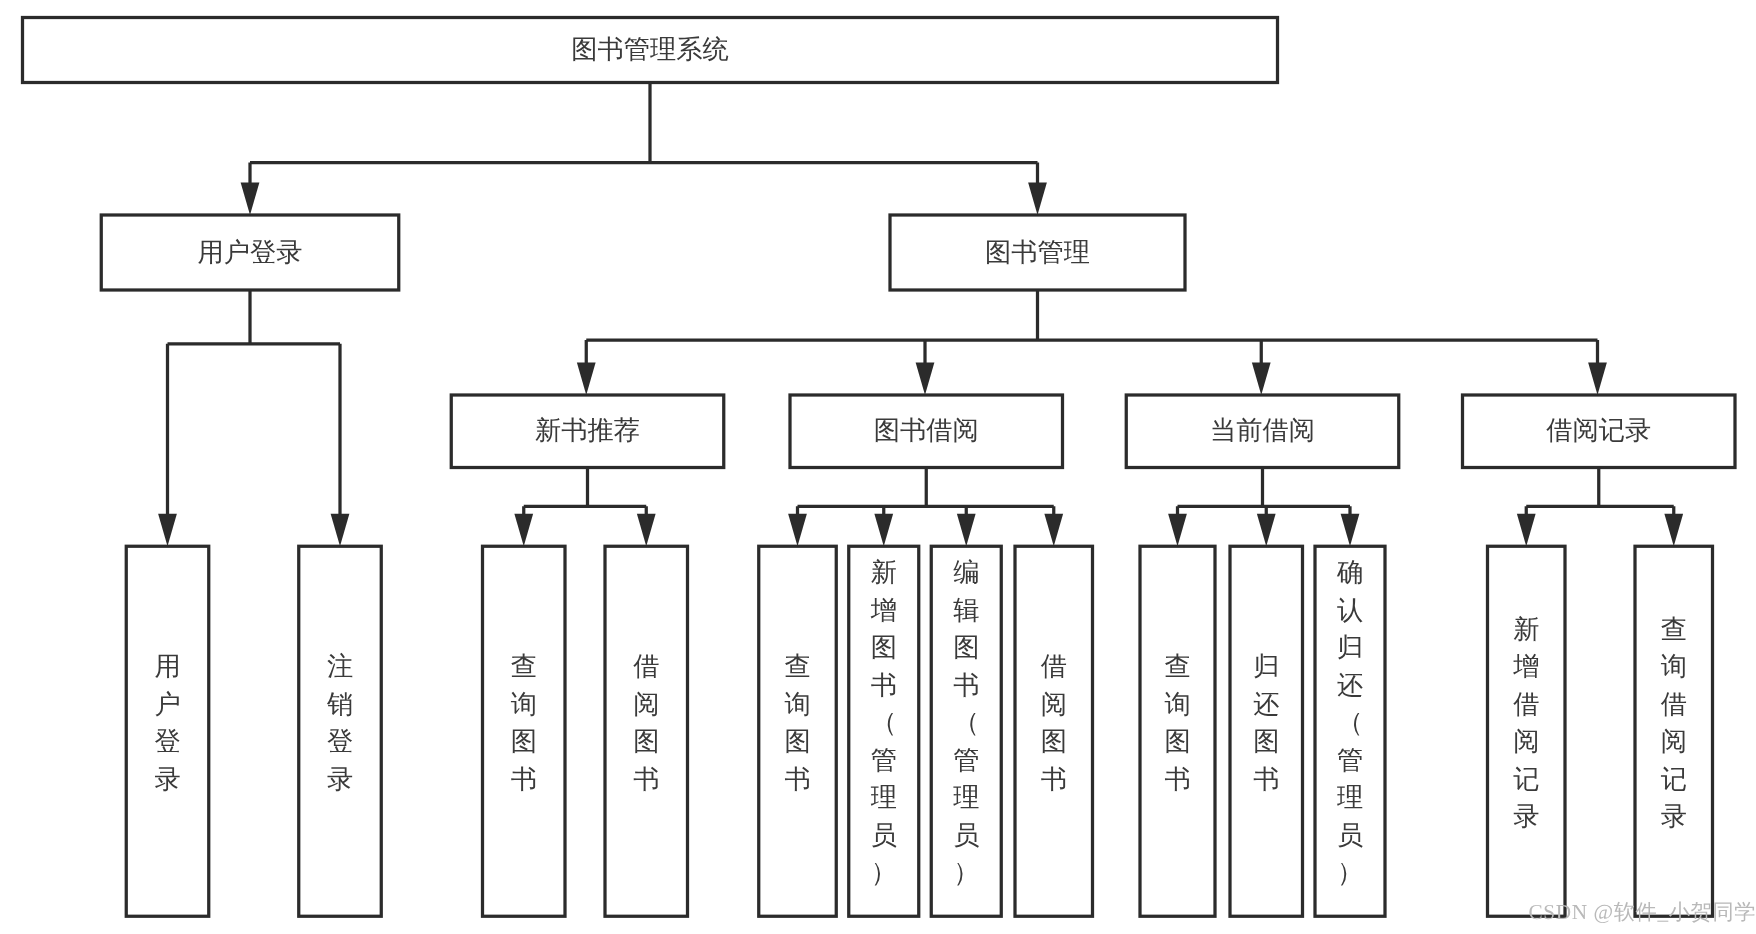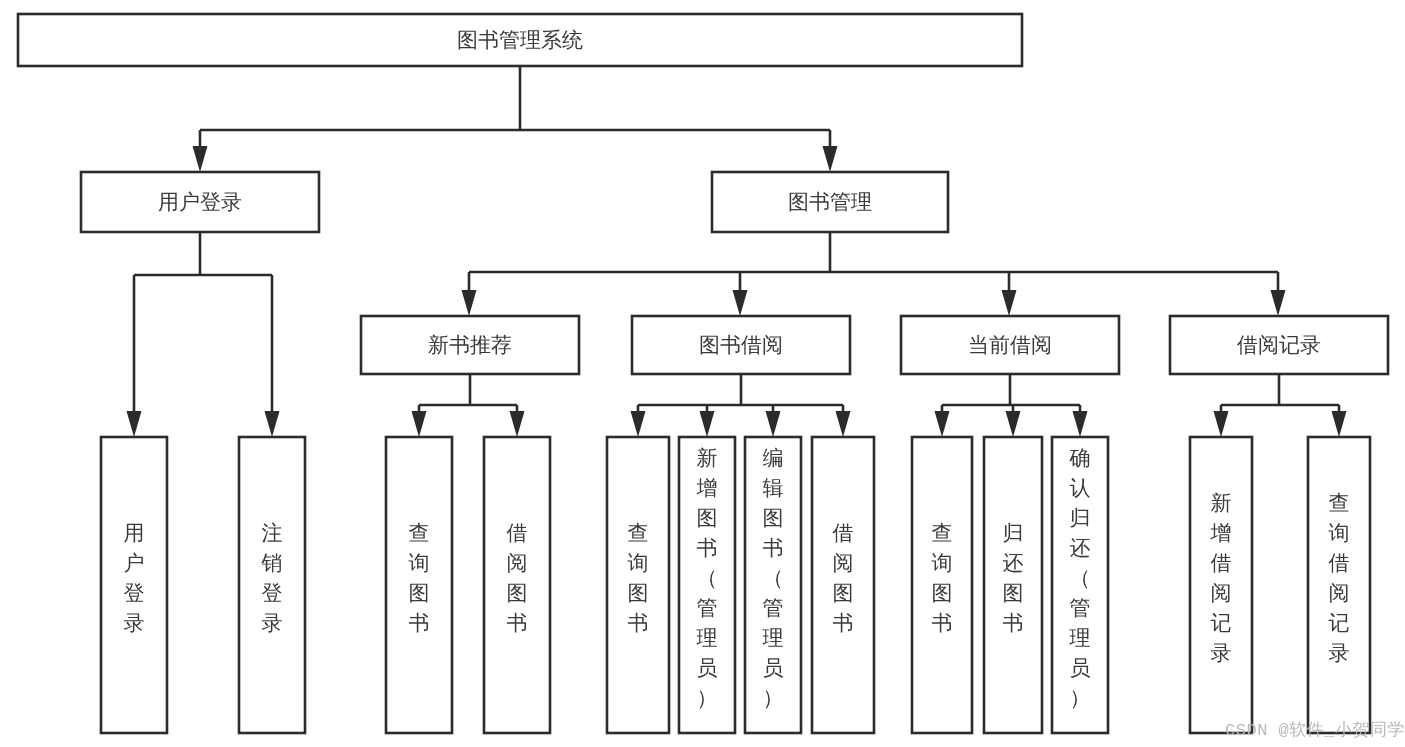--- a/index.html
+++ b/index.html
@@ -53,21 +53,21 @@
   .node-label-v {
     fill: #3a3a3a;
     font-family: "Liberation Sans", "DejaVu Sans", sans-serif;
     font-size: 21px;
     text-anchor: middle;
   }
   .watermark {
     position: absolute;
     right: 12px;
     bottom: 6px;
-    font-family: Liberation Mono, monospace;
+    font-family: Liberation Serif, serif;
     font-size: 17px;
     color: #b9b9b9;
     letter-spacing: 0.5px;
     white-space: nowrap;
     user-select: none;
   }
 </style>
 </head>
 <body>
 

